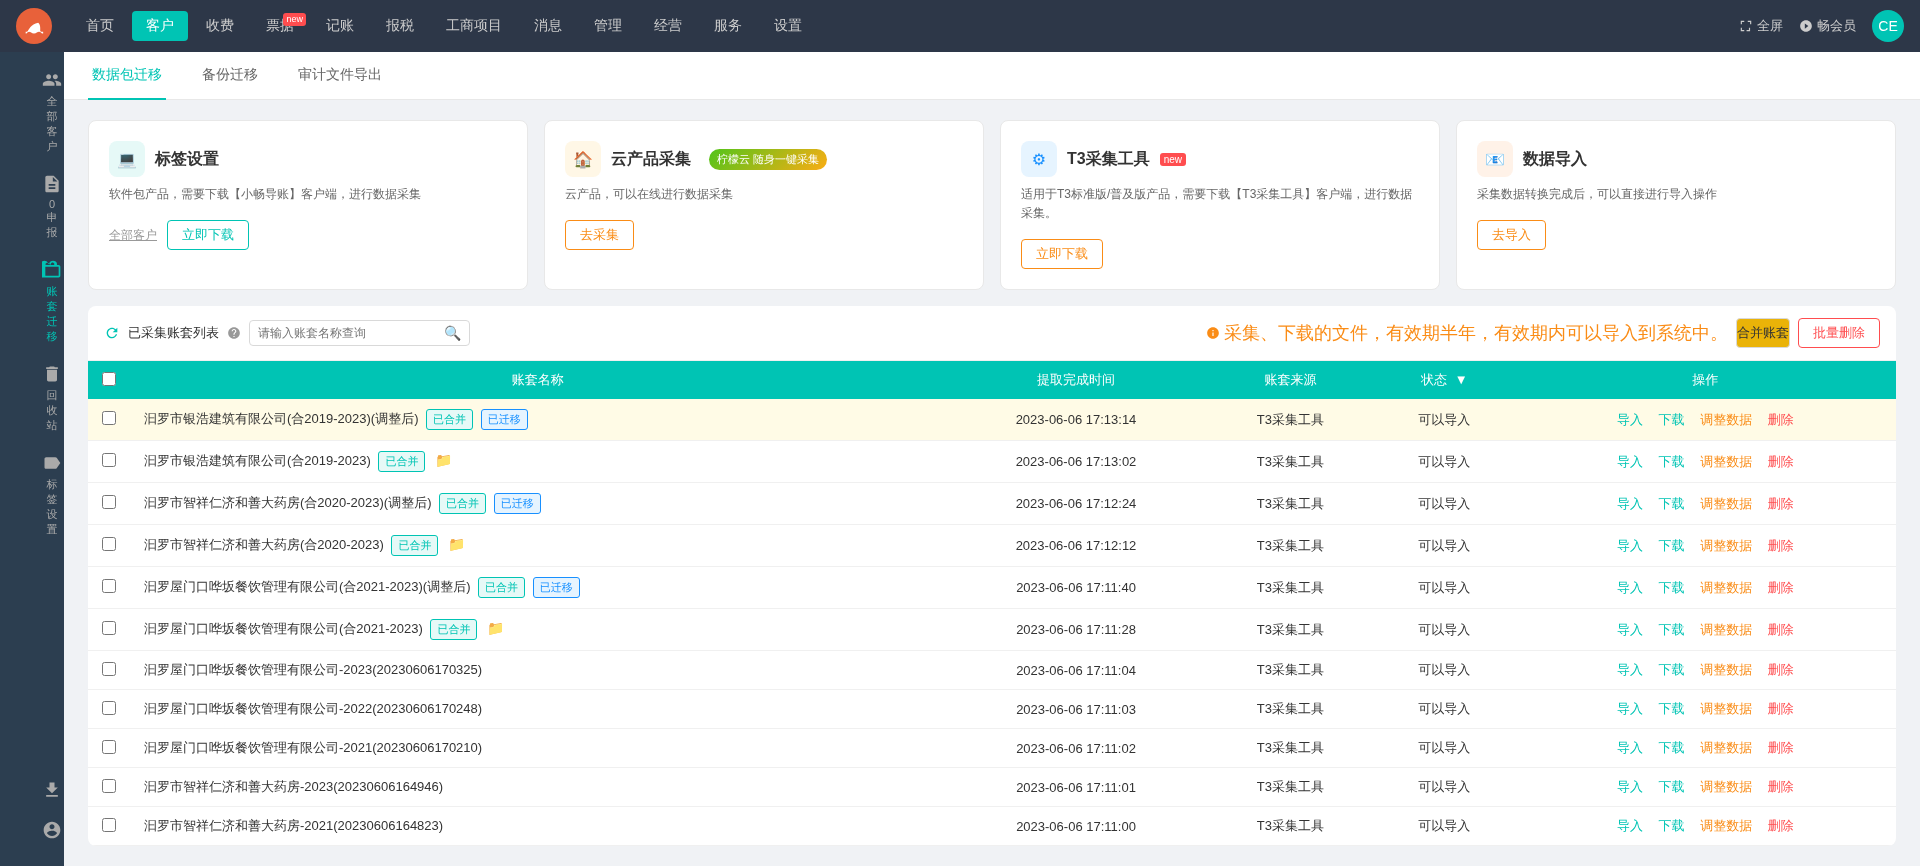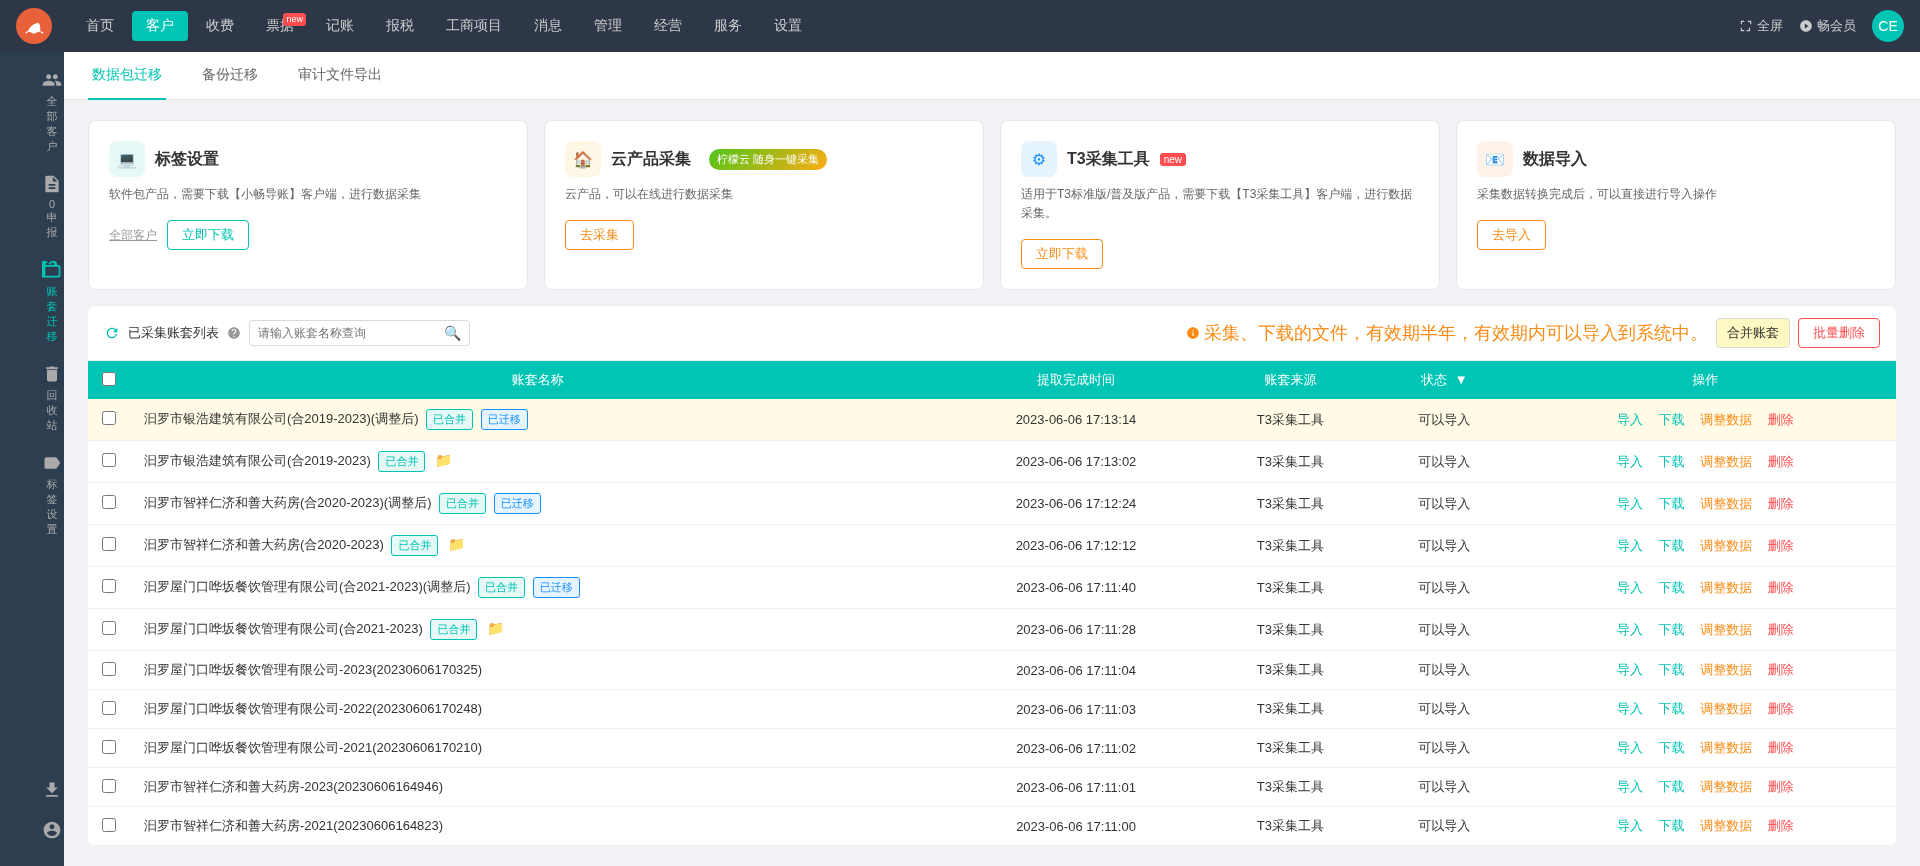--- a/index.html
+++ b/index.html
@@ -58,21 +58,21 @@
     
     .table-section { background: white; border-radius: 8px; flex: 1; display: flex; flex-direction: column; overflow: hidden; }
     .table-toolbar { padding: 12px 16px; display: flex; align-items: center; gap: 12px; border-bottom: 1px solid #f0f0f0; }
     .toolbar-left { display: flex; align-items: center; gap: 8px; flex: 1; }
     .toolbar-label { font-size: 13px; color: #333; font-weight: 500; }
     .search-box { display: flex; align-items: center; border: 1px solid #d9d9d9; border-radius: 4px; padding: 4px 8px; gap: 6px; }
     .search-box input { border: none; outline: none; font-size: 12px; width: 180px; color: #666; }
     .search-icon { color: #999; font-size: 14px; cursor: pointer; }
     .info-tip { color: #fa8c16; font-size: 18px; display: flex; align-items: center; gap: 4px; }
     .toolbar-right { display: flex; align-items: center; gap: 8px; }
-    .btn-default { border: 1px solid #d9d9d9; background: #fef9c3; padding: 5px 10px; border-radius: 4px; cursor: pointer; font-size: 13px; color: #333; }
+    .btn-default { border: 1px solid #d9d9d9; background: #eab308; padding: 5px 0; border-radius: 4px; cursor: pointer; font-size: 13px; color: #333; }
     .btn-danger { border: 1px solid #ff4d4f; background: white; padding: 5px 14px; border-radius: 4px; cursor: pointer; font-size: 13px; color: #ff4d4f; }
 
     
     .data-table { flex: 1; overflow-y: auto; }
     table { width: 100%; border-collapse: collapse; }
     thead th { background: #00c4b4; color: white; padding: 10px 14px; font-size: 13px; font-weight: 500; text-align: center; position: sticky; top: 0; z-index: 1; }
     thead th:first-child { width: 40px; }
     tbody tr { border-bottom: 1px solid #f0f0f0; }
     tbody tr.highlight { background: #fffbe6; }
     tbody td { padding: 10px 14px; font-size: 13px; color: #333; text-align: center; }

